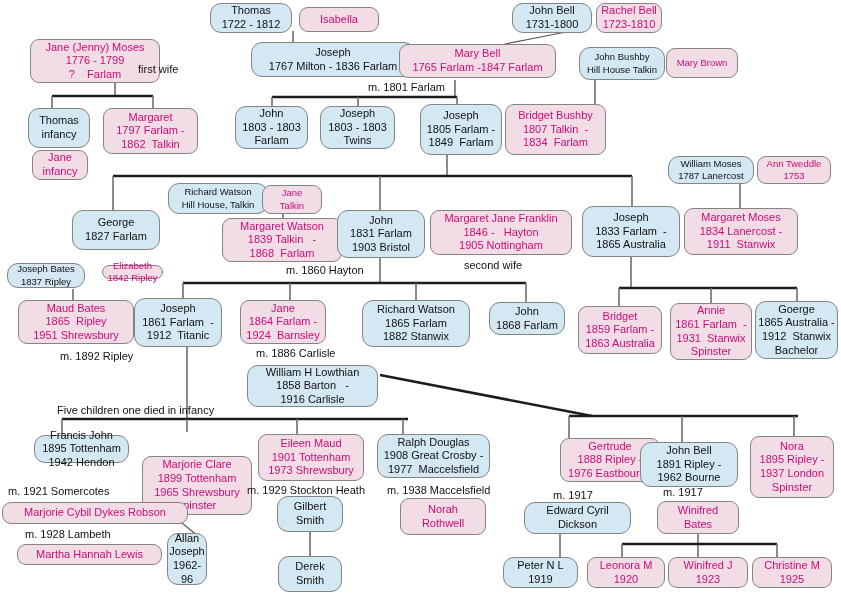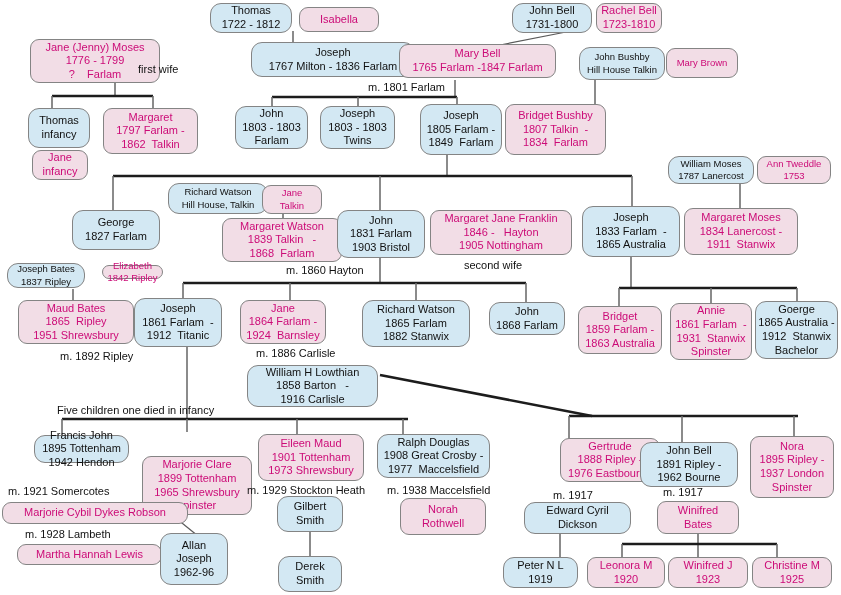--- a/index.html
+++ b/index.html
@@ -248,21 +248,21 @@
 Smith</div>
   <div class="box p" style="left:400px;top:498px;width:86px;height:37px">Norah
 Rothwell</div>
   <div class="box b" style="left:524px;top:502px;width:107px;height:32px">Edward Cyril
 Dickson</div>
   <div class="box p" style="left:657px;top:501px;width:82px;height:33px">Winifred
 Bates</div>
   <div class="lbl" style="left:25px;top:528px">m. 1928 Lambeth</div>
   <div class="box p" style="left:17px;top:544px;width:145px;height:21px">Martha Hannah Lewis</div>
 
-  <div class="box b" style="left:160px;top:533px;width:68px;height:52px">Allan
+  <div class="box b" style="left:167px;top:533px;width:40px;height:52px">Allan
 Joseph
 1962-96</div>
   <div class="box b" style="left:278px;top:556px;width:64px;height:36px">Derek
 Smith</div>
   <div class="box b" style="left:503px;top:557px;width:75px;height:31px">Peter N L
 1919</div>
   <div class="box p" style="left:587px;top:557px;width:78px;height:31px">Leonora M
 1920</div>
   <div class="box p" style="left:668px;top:557px;width:80px;height:31px">Winifred J
 1923</div>

